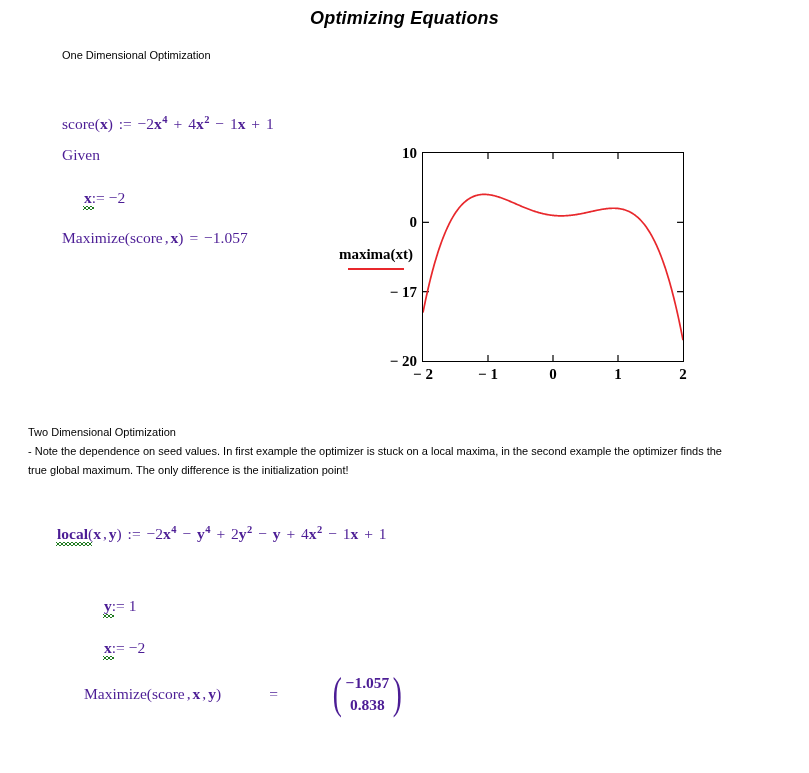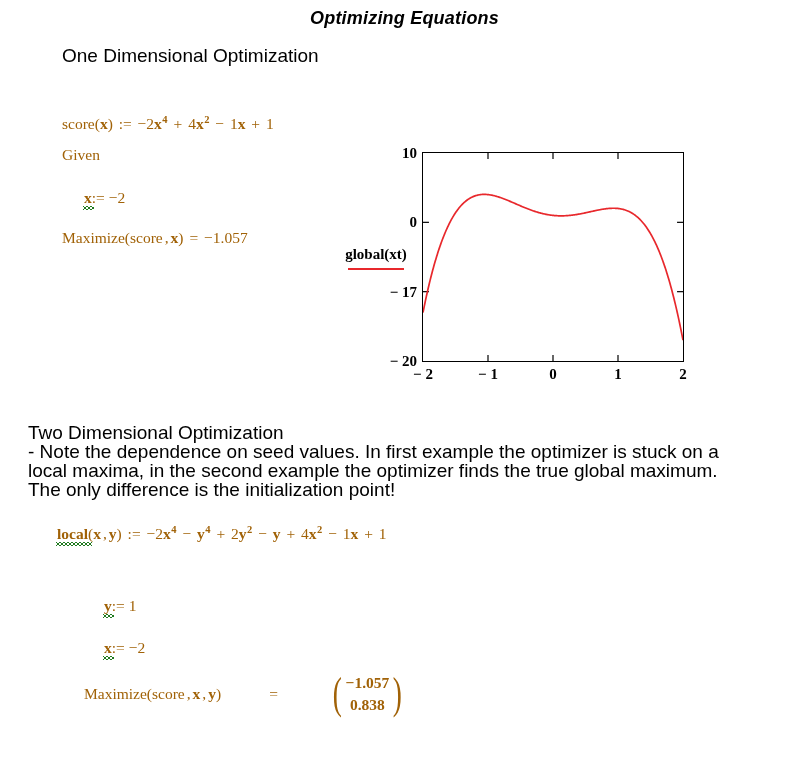--- a/index.html
+++ b/index.html
@@ -27,36 +27,36 @@
     font-family: "Liberation Sans", sans-serif;
     font-weight: bold;
     font-style: italic;
     font-size: 18px;
     letter-spacing: 0.2px;
   }
 
   
   .prose {
     font-family: "Liberation Sans", sans-serif;
-    font-size: 19px;
+    font-size: 11px;
     line-height: 19px;
     color: #000;
   }
 
   #heading-1d { left: 62px; top: 46px; }
   #heading-2d { left: 28px; top: 423px; }
   #note-2d {
     left: 28px; top: 442px; width: 700px;
   }
 
   
   .math {
     font-family: "Liberation Serif", "DejaVu Serif", serif;
     font-size: 15.5px;
-    color: #a16207;
+    color: #4c1d95;
     white-space: nowrap;
     line-height: 1;
   }
   .math b, .mv {
     font-weight: bold;
     font-family: "Liberation Serif", "DejaVu Serif", serif;
   }
   sup.exp {
     font-size: 0.68em;
     vertical-align: super;
@@ -229,21 +229,21 @@
 
 <div class="abs math" id="eq-max-1d">
   <span>Maximize(score<span class="op">,</span><b>x</b>)</span>
   <span class="op">=</span>
   <span>−1.057</span>
 </div>
 
 <div class="abs" id="plot-block">
 
   <div id="plot-legend">
-    <div id="legend-label">global(xt)</div>
+    <div id="legend-label">maxima(xt)</div>
     <div id="legend-swatch" style="background: rgb(232, 40, 44);"></div>
   </div>
 
   <div id="plot-frame">
     <svg id="plot-svg" viewBox="0 0 262 210" preserveAspectRatio="none">
       <g id="tick-group">
           <line x1="65.5" y1="210" x2="65.5" y2="204" stroke="#000" stroke-width="1.2" vector-effect="non-scaling-stroke"></line>
           <line x1="65.5" y1="0" x2="65.5" y2="6" stroke="#000" stroke-width="1.2" vector-effect="non-scaling-stroke"></line>
           <line x1="131" y1="210" x2="131" y2="204" stroke="#000" stroke-width="1.2" vector-effect="non-scaling-stroke"></line>
           <line x1="131" y1="0" x2="131" y2="6" stroke="#000" stroke-width="1.2" vector-effect="non-scaling-stroke"></line>

